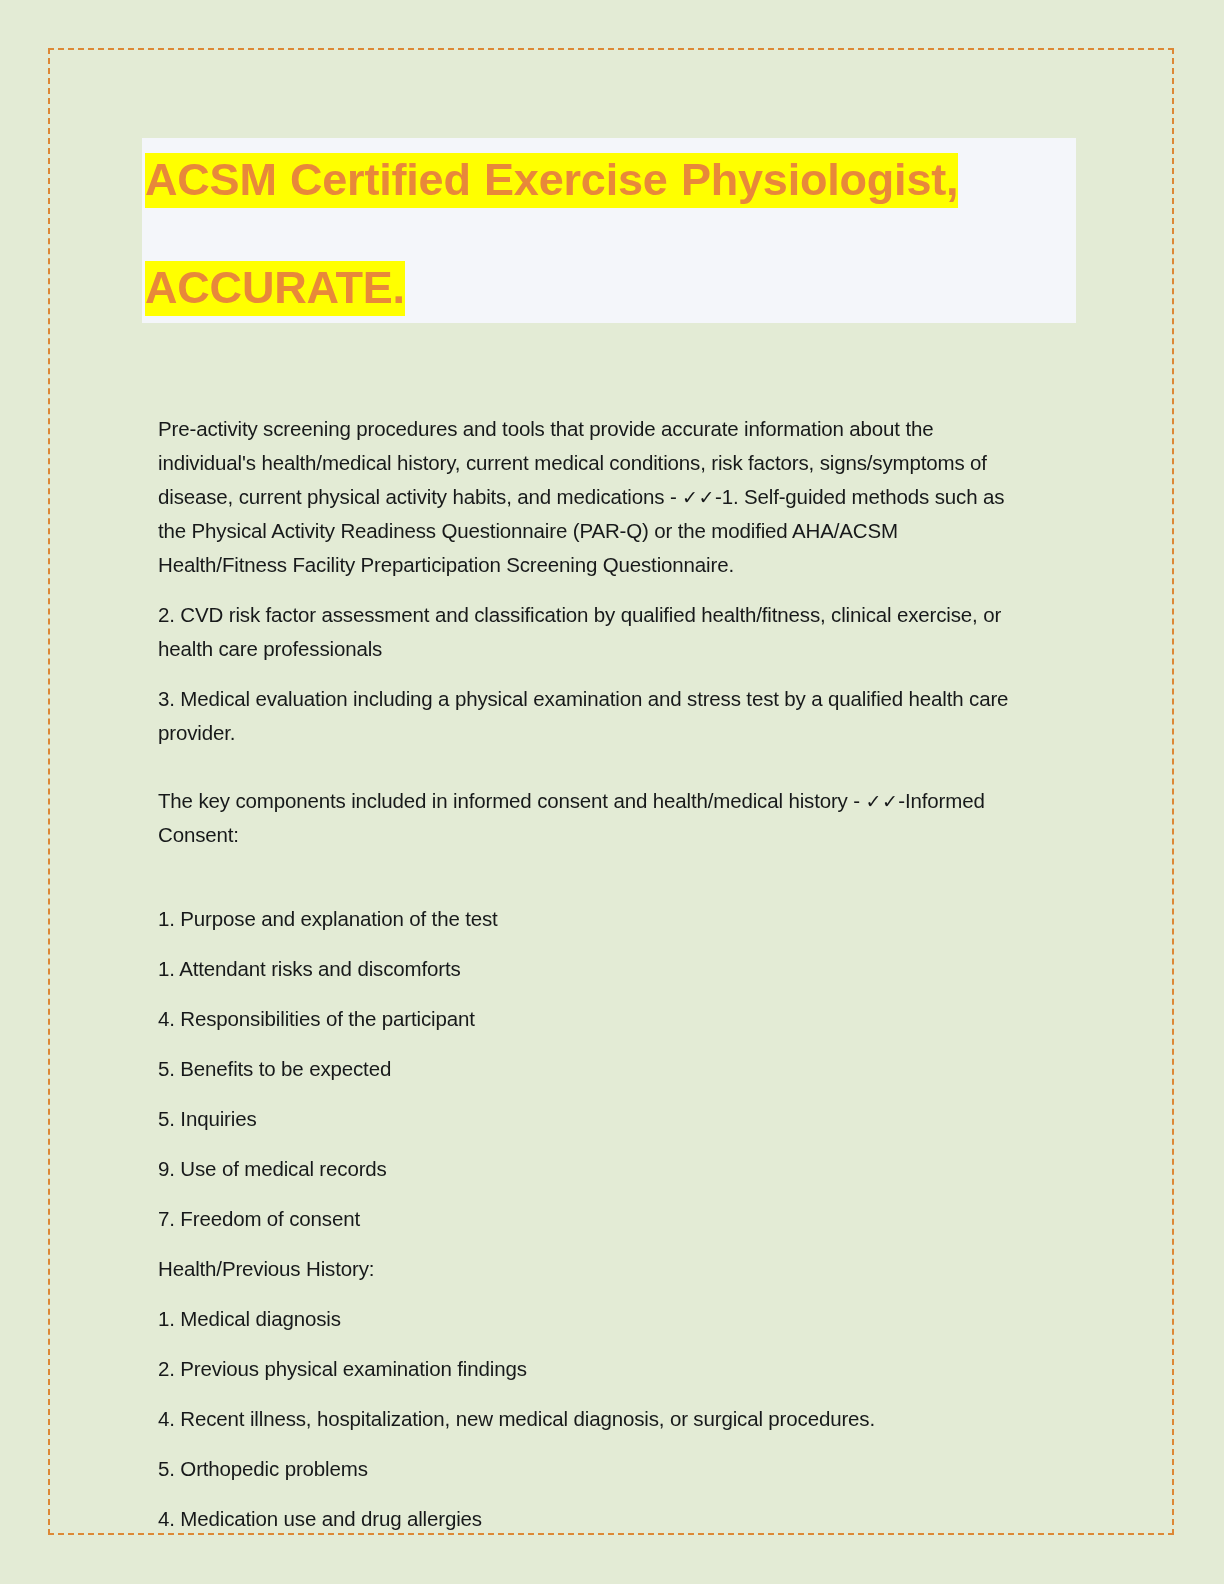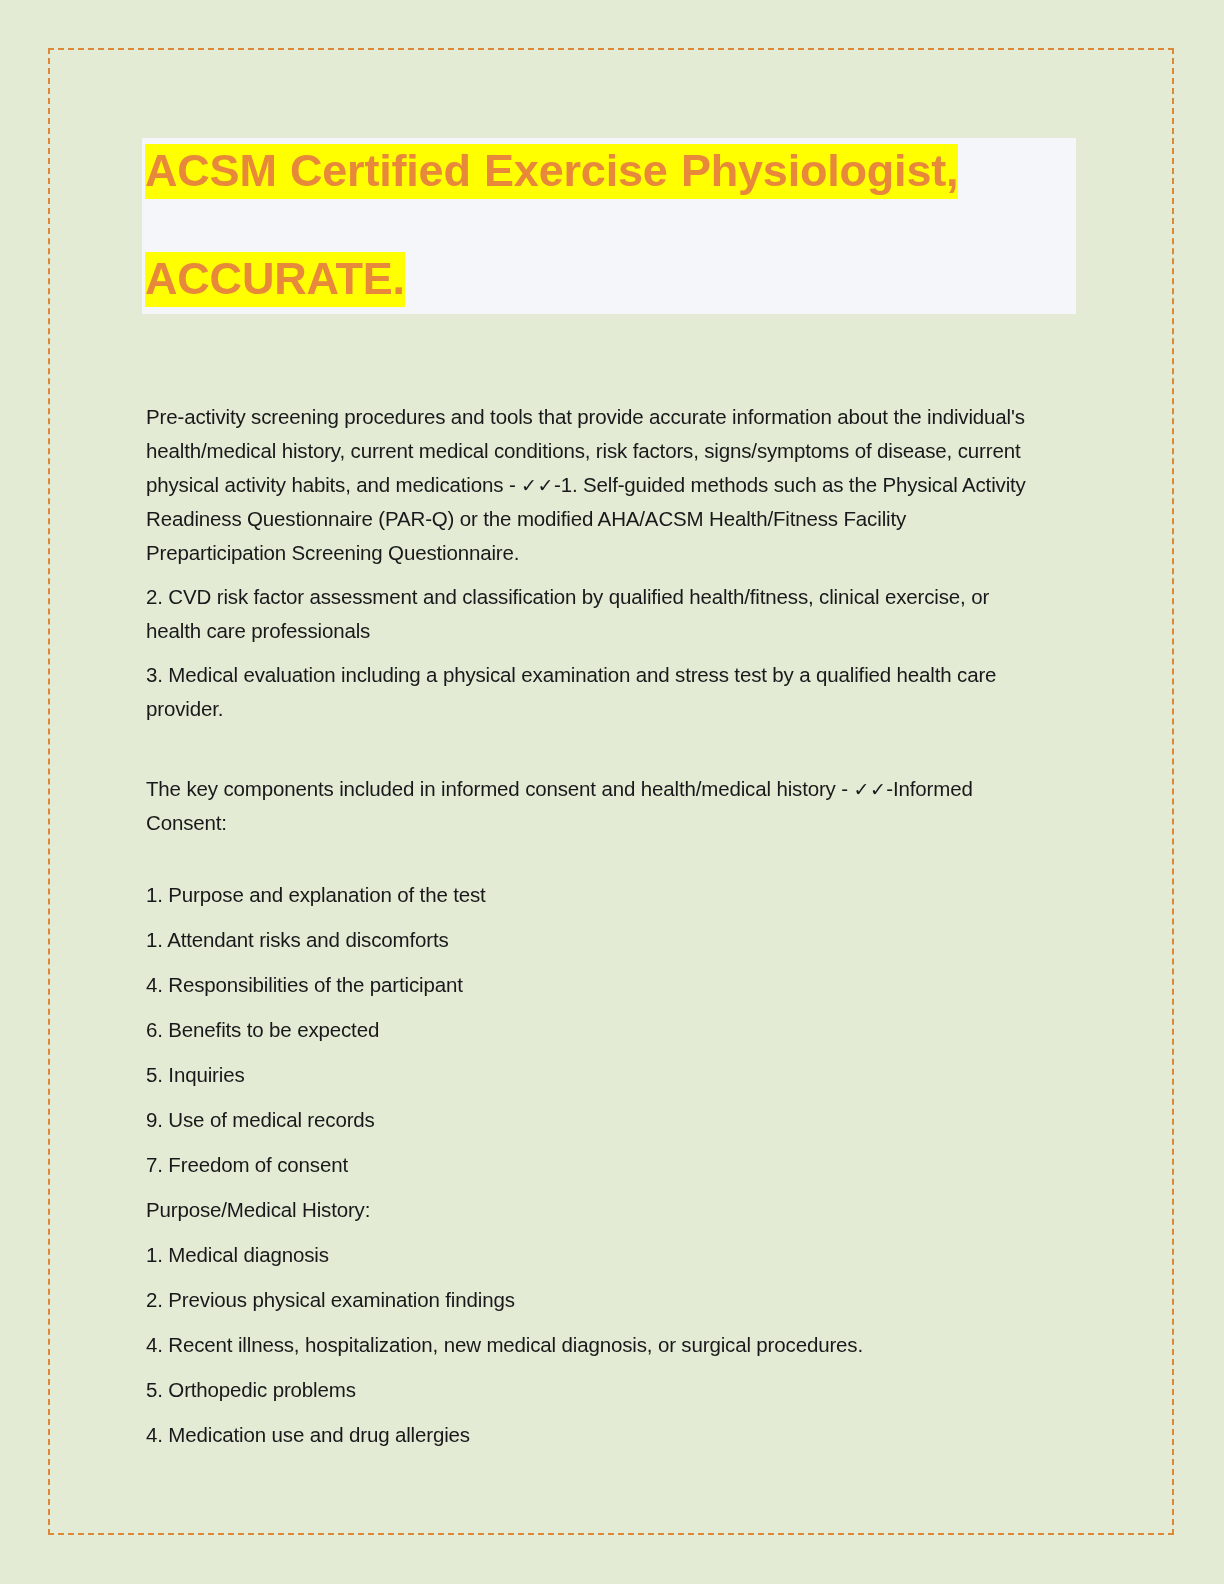--- a/index.html
+++ b/index.html
@@ -36,21 +36,21 @@
     height: 1584px;
   }
 
   
   #title-block {
     position: absolute;
     left: 142px;
     top: 138px;
     width: 934px;
     background: #f4f6fa;
-    padding: 6px 0 8px 0;
+    padding: 15px 0 8px 0;
   }
   #doc-title {
     margin: 0;
     padding: 0 0 0 3px;
     font-family: "Liberation Sans", sans-serif;
     font-weight: bold;
     font-size: 45px;
     line-height: 54px;
     color: #e8883a;
     letter-spacing: -0.2px;
@@ -64,21 +64,21 @@
     padding: 1px 0 3px 0;
   }
 
   
   .body-col {
     position: absolute;
     left: 142px;
     width: 902px;
   }
   p.para, p.item {
-    margin: 4px;
+    margin: 16px;
     font-family: "Liberation Sans", sans-serif;
     color: #17191a;
     font-size: 20.5px;
     line-height: 34px;
     letter-spacing: -0.15px;
     -webkit-font-smoothing: antialiased;
   }
   p.para {
     margin-bottom: 10px;
   }
@@ -113,25 +113,25 @@
     <p class="para">2. CVD risk factor assessment and classification by qualified health/fitness, clinical exercise, or health care professionals</p>
     <p class="para">3. Medical evaluation including a physical examination and stress test by a qualified health care provider.</p>
   </div>
 
   <div class="body-col" style="top: 768px;">
     <p class="para"><span>The key components included in informed consent and health/medical history - </span><span class="check">✓✓</span><span>-Informed Consent:</span></p>
     <div class="block-gap"></div>
     <p class="item">1. Purpose and explanation of the test</p>
     <p class="item">1. Attendant risks and discomforts</p>
     <p class="item">4. Responsibilities of the participant</p>
-    <p class="item">6. Benefits to be expected</p>
+    <p class="item">5. Benefits to be expected</p>
     <p class="item">5. Inquiries</p>
     <p class="item">9. Use of medical records</p>
     <p class="item">7. Freedom of consent</p>
-    <p class="item">Purpose/Medical History:</p>
+    <p class="item">Health/Previous History:</p>
     <p class="item">1. Medical diagnosis</p>
     <p class="item">2. Previous physical examination findings</p>
     <p class="item">4. Recent illness, hospitalization, new medical diagnosis, or surgical procedures.</p>
     <p class="item">5. Orthopedic problems</p>
     <p class="item tight">4. Medication use and drug allergies</p>
   </div>
 
 </div>
 
 </body></html>

